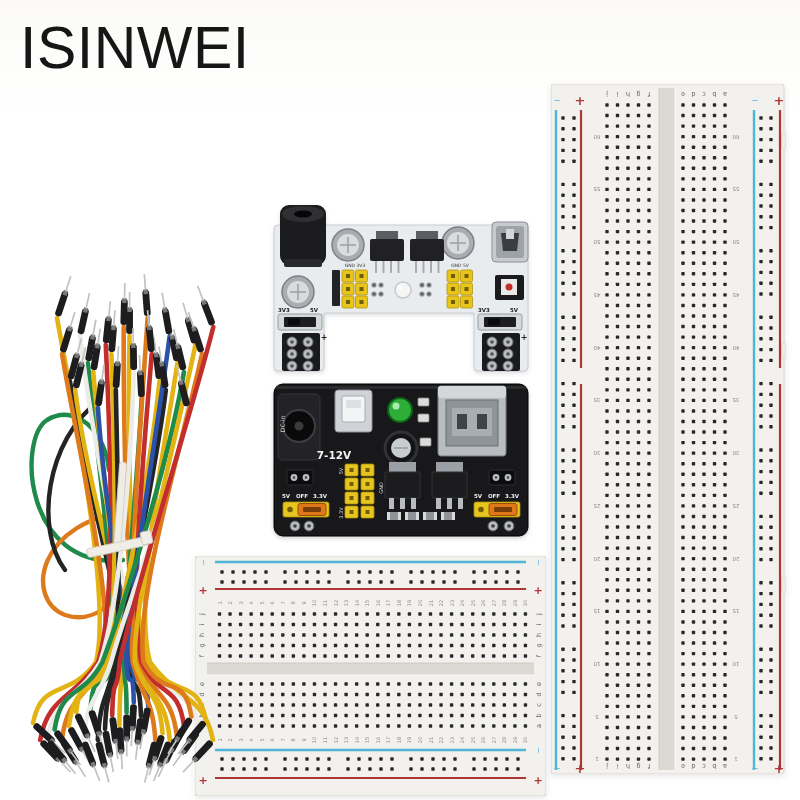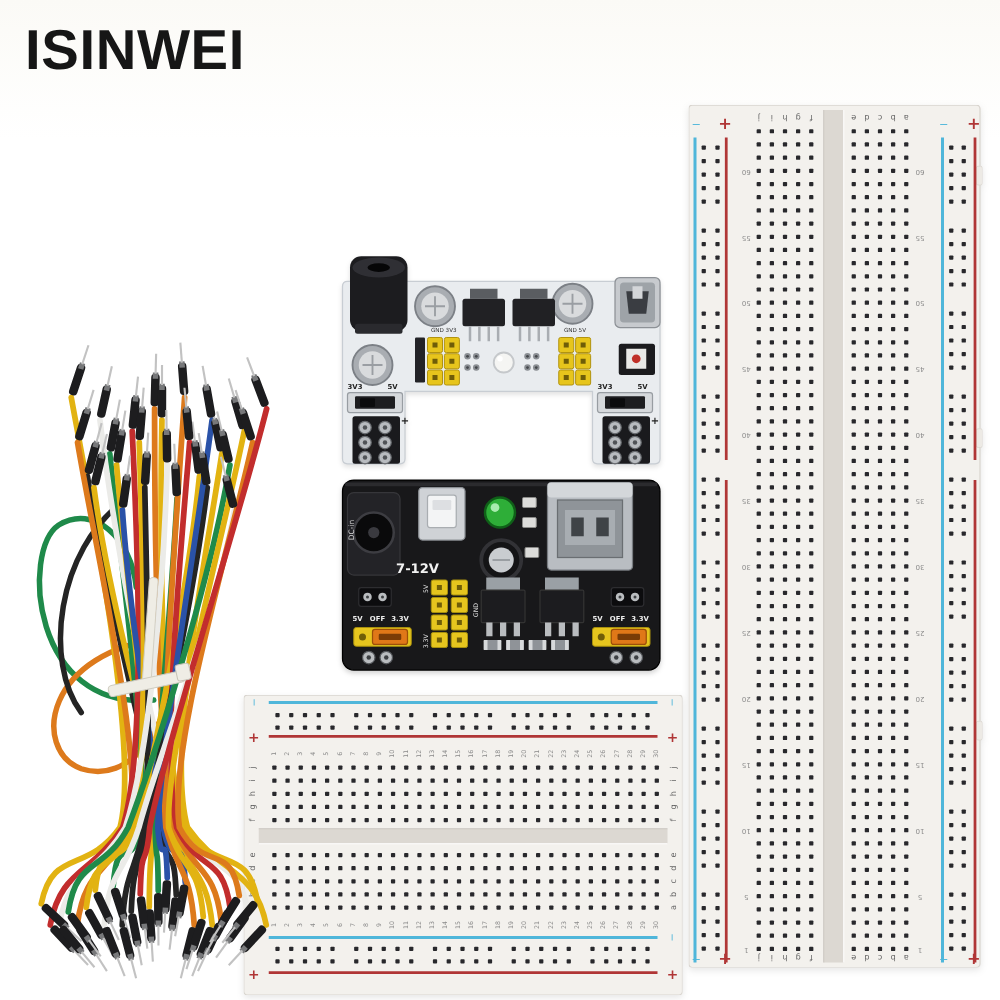--- a/index.html
+++ b/index.html
@@ -1,19 +1,19 @@
 <!DOCTYPE html>
 <html><head>
 <meta charset="utf-8">
 <style>
   html,body{margin:0;padding:0;background:#fff;}
   .stage{position:relative;width:800px;height:800px;overflow:hidden;
          background:linear-gradient(#fbfaf6,#ffffff 14%);
          font-family:"Liberation Sans",sans-serif;}
-  .logo{position:absolute;left:20px;top:14px;font-size:45px;font-weight:bold;
+  .logo{position:absolute;left:20px;top:14px;font-size:59px;font-weight:normal;
         letter-spacing:0.5px;color:#161616;}
   .stage svg{position:absolute;display:block;}
   #lbb{left:551px;top:84px;width:235px;height:690px;filter:drop-shadow(0 2px 3px rgba(0,0,0,.10));}
   #sbb{left:195px;top:556px;width:351px;height:240px;filter:drop-shadow(0 2px 3px rgba(0,0,0,.10));}
   #wm{left:270px;top:193px;width:262px;height:182px;filter:drop-shadow(0 2px 2px rgba(0,0,0,.12));}
   #bm{left:272px;top:376px;width:260px;height:166px;filter:drop-shadow(0 2px 2px rgba(0,0,0,.18));}
   #wires{left:5px;top:270px;width:215px;height:525px;}
   text{font-family:"DejaVu Sans",sans-serif;}
 </style>
 </head>

